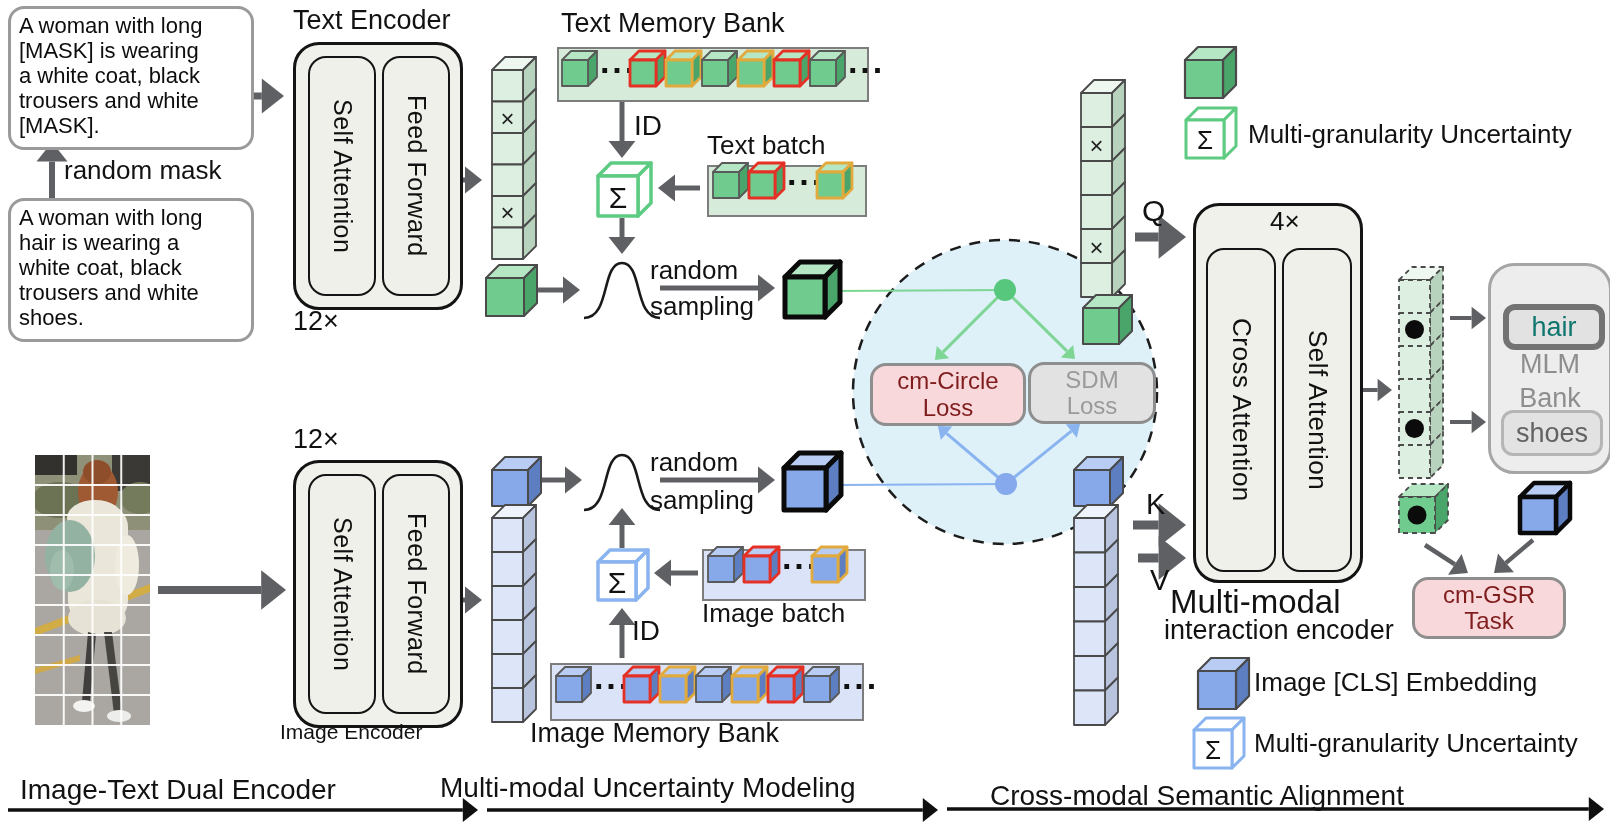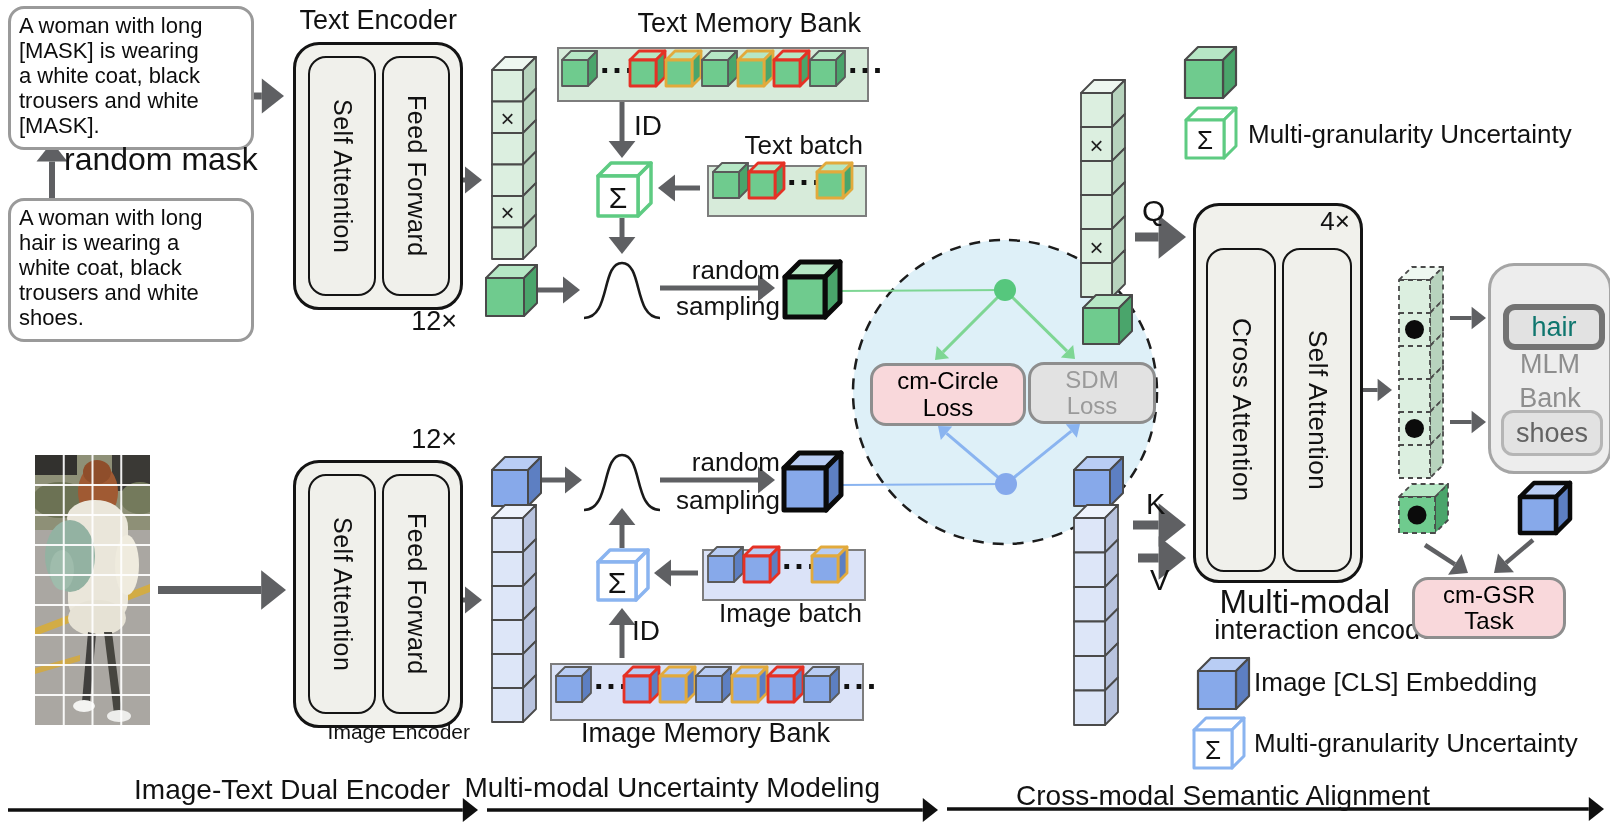--- a/index.html
+++ b/index.html
@@ -3,33 +3,33 @@
 <meta charset="utf-8">
 <style>
   body{margin:0;background:#ffffff}
   .stage{position:relative;width:1610px;height:822px;background:#fff;
          font-family:"Liberation Sans",sans-serif;color:#111;overflow:hidden}
   .band{position:absolute;border:2px solid #7d7d7d;z-index:1}
   .band.g{background:var(--bandgreen,#d7ebda)}
   .band.b{background:var(--bandblue,#dbe3f8)}
   svg#diagram{position:absolute;left:0;top:0;z-index:3;pointer-events:none}
   .lbl{position:absolute;z-index:4;color:#121212;white-space:nowrap;line-height:1.12}
-  .c{text-align:right}
+  .c{text-align:left}
   .pre{white-space:pre-line;text-align:center}
   .caption{position:absolute;z-index:4;border:3px solid #9a9a9a;border-radius:16px;background:#fff;
            font-size:22px;line-height:1.14;padding:4px 8px;white-space:pre-line;color:#0d0d0d}
   .enc{position:absolute;z-index:4;background:#f1f1ec;border:3px solid #141414;border-radius:26px}
   .vbox{position:absolute;background:#f0f0eb;border:2.5px solid #141414;border-radius:18px;
         display:flex;align-items:center;justify-content:center}
   .vtext{writing-mode:vertical-rl;font-size:25px;color:#111;letter-spacing:.5px}
   .vtext.big{font-size:26px}
   .lossbox{position:absolute;z-index:4;border:3px solid var(--boxborder,#8e8e8e);border-radius:16px;
            display:flex;align-items:center;justify-content:center;font-size:24px;line-height:1.1;
            white-space:pre-line;text-align:center}
-  .pink{background:var(--pink,#f9d8db);color:#000000}
+  .pink{background:var(--pink,#f9d8db);color:#7f1d1d}
   .grayloss{background:#e2e2e2;color:#9a9a9a}
   .mlmbox{position:absolute;z-index:4;background:#ededed;border:3px solid #a5a5a5;border-radius:26px}
   .chip{position:absolute;background:#e2e2e2;border-radius:12px;display:flex;align-items:center;
         justify-content:center;font-size:27px}
   .chip-light{border:6px solid #737373;color:#0f766e}
   .chip-dark{border:3px solid #b5b5b5;color:#636363}
   .mlmlabel{position:absolute;color:#8e8e8e;font-size:27px;line-height:1.25}
 </style>
 </head>
 <body>
@@ -388,21 +388,21 @@
       <g>
         <circle cx="1006" cy="484" r="11" fill="#85a9ec"></circle>
       </g>
     </svg>
 
   <div class="caption" style="left:8px;top:6px;width:224px;height:130px">A woman with long
 [MASK] is wearing
 a white coat, black
 trousers and white
 [MASK].</div>
-  <div class="lbl" style="left:64px;top:142px;font-size:32px">random mask</div>
+  <div class="lbl" style="left:64px;top:156px;font-size:26px">random mask</div>
   <div class="caption" style="left:8px;top:198px;width:224px;height:130px">A woman with long
 hair is wearing a
 white coat, black
 trousers and white
 shoes.</div>
 
   <div class="lbl c" style="left:293px;top:5px;width:164px;font-size:27px">Text Encoder</div>
   <div class="enc" style="left:293px;top:42px;width:164px;height:262px">
     <div class="vbox" style="left:12px;top:11px;width:64px;height:236px">
       <span class="vtext">Self Attention</span>

